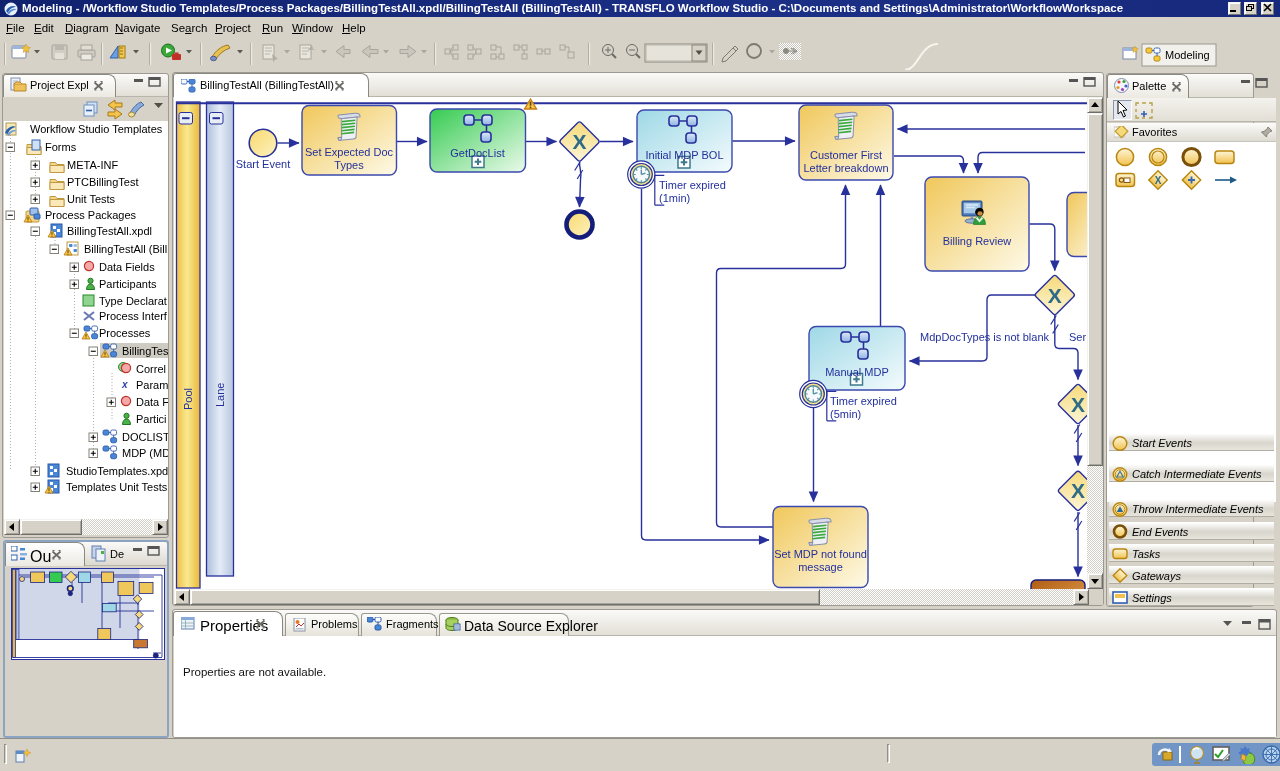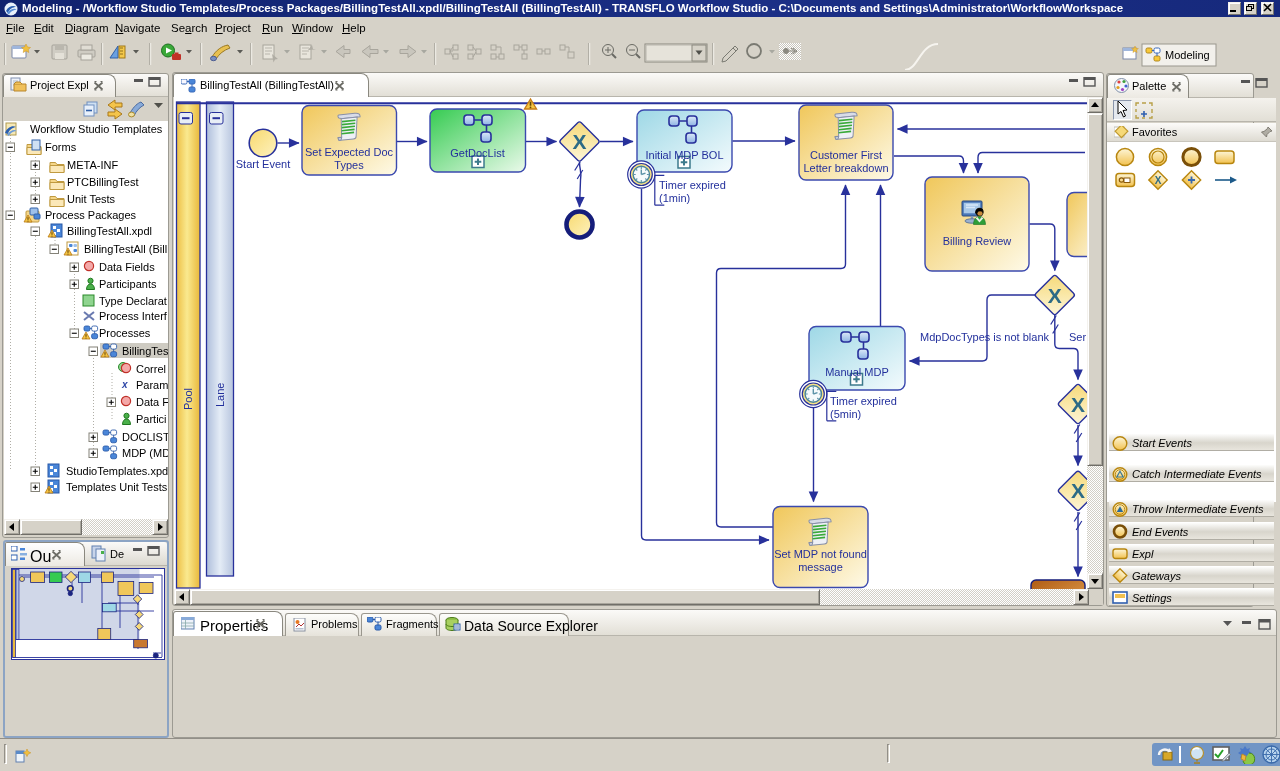--- a/index.html
+++ b/index.html
@@ -872,21 +872,21 @@
   <div class="drawer" style="top:447.6px;">
         <svg width="16" height="15" viewBox="0 0 16 15">
           <circle cx="8" cy="7.5" r="6" fill="url(#pgold)" stroke="#7a4f08" stroke-width="2.6"></circle>
         </svg>
         <span>End Events</span>
       </div>
   <div class="drawer" style="top:469.6px;">
         <svg width="16" height="15" viewBox="0 0 16 15">
           <rect x="1" y="3" width="14" height="9.5" rx="2.5" fill="url(#pgold)" stroke="#b8860f" stroke-width="1.4"></rect>
         </svg>
-        <span>Expl</span>
+        <span>Tasks</span>
       </div>
   <div class="drawer" style="top:491.6px;">
         <svg width="16" height="15" viewBox="0 0 16 15">
           <rect x="3.2" y="2.7" width="9.6" height="9.6" transform="rotate(45 8 7.5)" fill="url(#pgold)" stroke="#b8860f" stroke-width="1.3"></rect>
         </svg>
         <span>Gateways</span>
       </div>
   <div class="drawer" style="top:513.6px;">
         <svg width="16" height="15" viewBox="0 0 16 15">
           <rect x="1" y="2" width="14" height="11" fill="#fff" stroke="#3060b0" stroke-width="1.6"></rect>
@@ -932,20 +932,23 @@
         <rect x="9" y="7" width="6" height="6" fill="#f0f4fa" stroke="#3060a8"></rect>
         <path d="M10 9 h4 M10 11 h4" stroke="#3060a8" stroke-width=".8"></path>
   </svg>
   <span class="abs" style="left:291px;top:8px;font-size:14px">Data Source Explorer</span>
   <svg class="abs" style="left:1049px;top:9px" width="50" height="12" viewBox="0 0 50 12">
    <path d="M1 2 h9 l-4.5 5 Z" fill="#555"></path>
    <rect x="20" y="2" width="9" height="3" fill="#555"></rect>
    <rect x="37" y="0" width="11" height="10" fill="none" stroke="#555" stroke-width="1.4"></rect>
         <rect x="37" y="0" width="11" height="3.5" fill="#555"></rect>
   </svg>
+  <div class="abs" style="left:1px;top:26px;width:1102px;height:101px;background:#fff;">
+   <span class="abs" style="left:9px;top:30px;font-size:11.5px;color:#111;">Properties are not available.</span>
+  </div>
  </div>
 </div>
 <div id="statusbar">
  <div class="abs" style="left:4px;top:5px;width:3px;height:20px;border:1px solid;border-color:#928f88 #fff #fff #928f88;"></div>
  <svg class="abs" style="left:15px;top:9px" width="16" height="15" viewBox="0 0 16 15">
   <rect x="1" y="3" width="8" height="11" fill="#eef4fa" stroke="#6080b0"></rect>
       <rect x="1" y="3" width="8" height="3" fill="#5a8ac8"></rect>
   <path d="M12 1 l1.2 2.6 2.6 1.2 -2.6 1.2 -1.2 2.6 -1.2-2.6 -2.6-1.2 2.6-1.2 Z" fill="#f0c040" stroke="#c89020" stroke-width=".5"></path>
  </svg>
  <div class="abs" style="left:887px;top:5px;width:3px;height:19px;border:1px solid;border-color:#928f88 #fff #fff #928f88;"></div>

